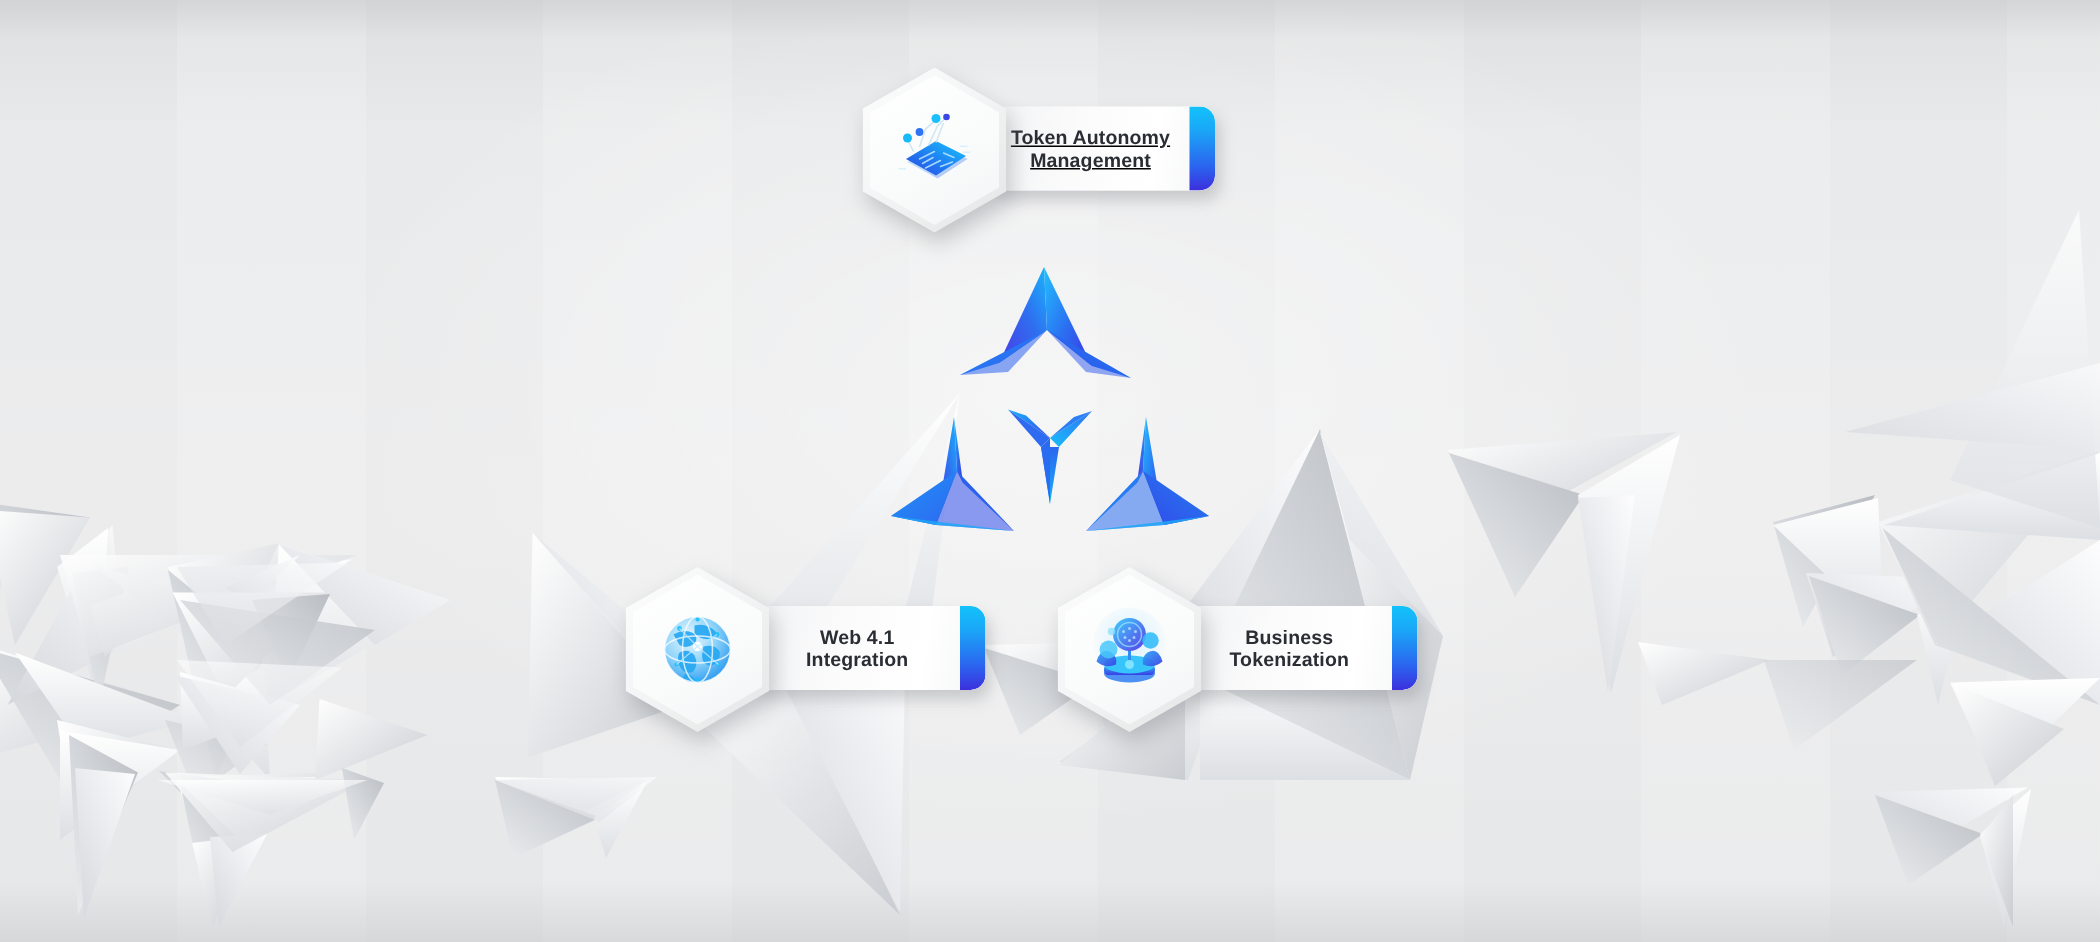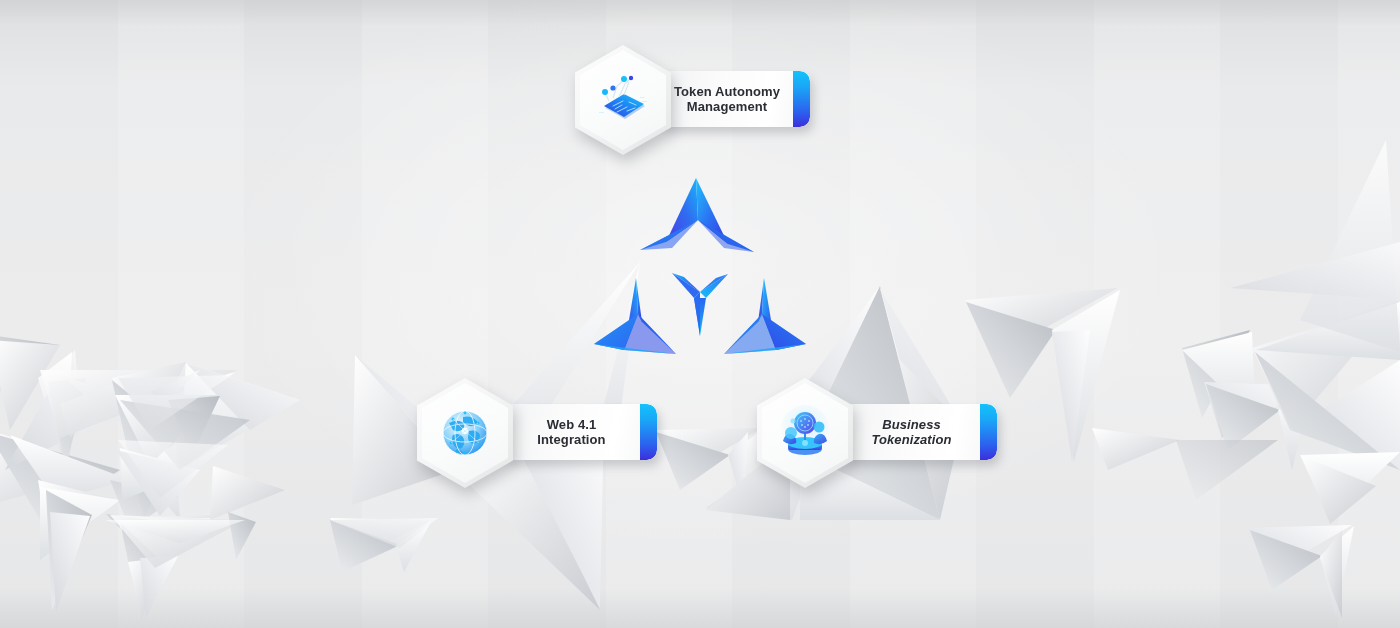--- a/index.html
+++ b/index.html
@@ -371,21 +371,21 @@
       <polygon points="196,182 182,146 226,176" fill="url(#gFaceR)"></polygon>
       <polygon points="178,154 182,146 144,186" fill="url(#gFaceL)"></polygon>
       <polygon points="226,176 182,146 196,182" fill="#2f4fe9" opacity=".5"></polygon>
       <polygon points="144,186 182,146 196,182" fill="#2b6ff1" opacity=".55"></polygon>
       <polygon points="144,186 196,182 226,176" fill="#1fa6f8" opacity=".85"></polygon>
     </g>
   </svg>
 
   <div class="card" style="left:575px; top:45px; width:250px; height:112px;">
 
-    <div class="pill" style="position:absolute; left:85px; top:26px; width:150px;">
+    <div class="pill" style="position:absolute; left:85px; top:26px; width:150px;text-decoration:underline;">
       <span class="label">Token Autonomy
 Management</span>
       <span class="accent"></span>
     </div>
 
     <div class="hex-wrap" style="left:0; top:0;">
       <div class="hex"></div>
       <div class="hex-inner">
 
         <svg class="hex-art" viewBox="0 0 64 64">
@@ -478,21 +478,21 @@
             <line x1="32" y1="30" x2="20" y2="18"></line>
             <line x1="32" y1="30" x2="45" y2="22"></line>
             <line x1="32" y1="30" x2="18" y2="42"></line>
             <line x1="32" y1="30" x2="46" y2="42"></line>
           </g>
         </svg>
       </div>
     </div>
   </div>
 
-  <div class="card" style="left:757px; top:378px; width:255px; height:112px;font-style:italic;">
+  <div class="card" style="left:705px; top:378px; width:255px; height:112px;">
 
     <div class="pill" style="position:absolute; left:85px; top:26px; width:155px;">
       <span class="label">Business
 Tokenization</span>
       <span class="accent"></span>
     </div>
 
     <div class="hex-wrap" style="left:0; top:0;">
       <div class="hex"></div>
       <div class="hex-inner">

